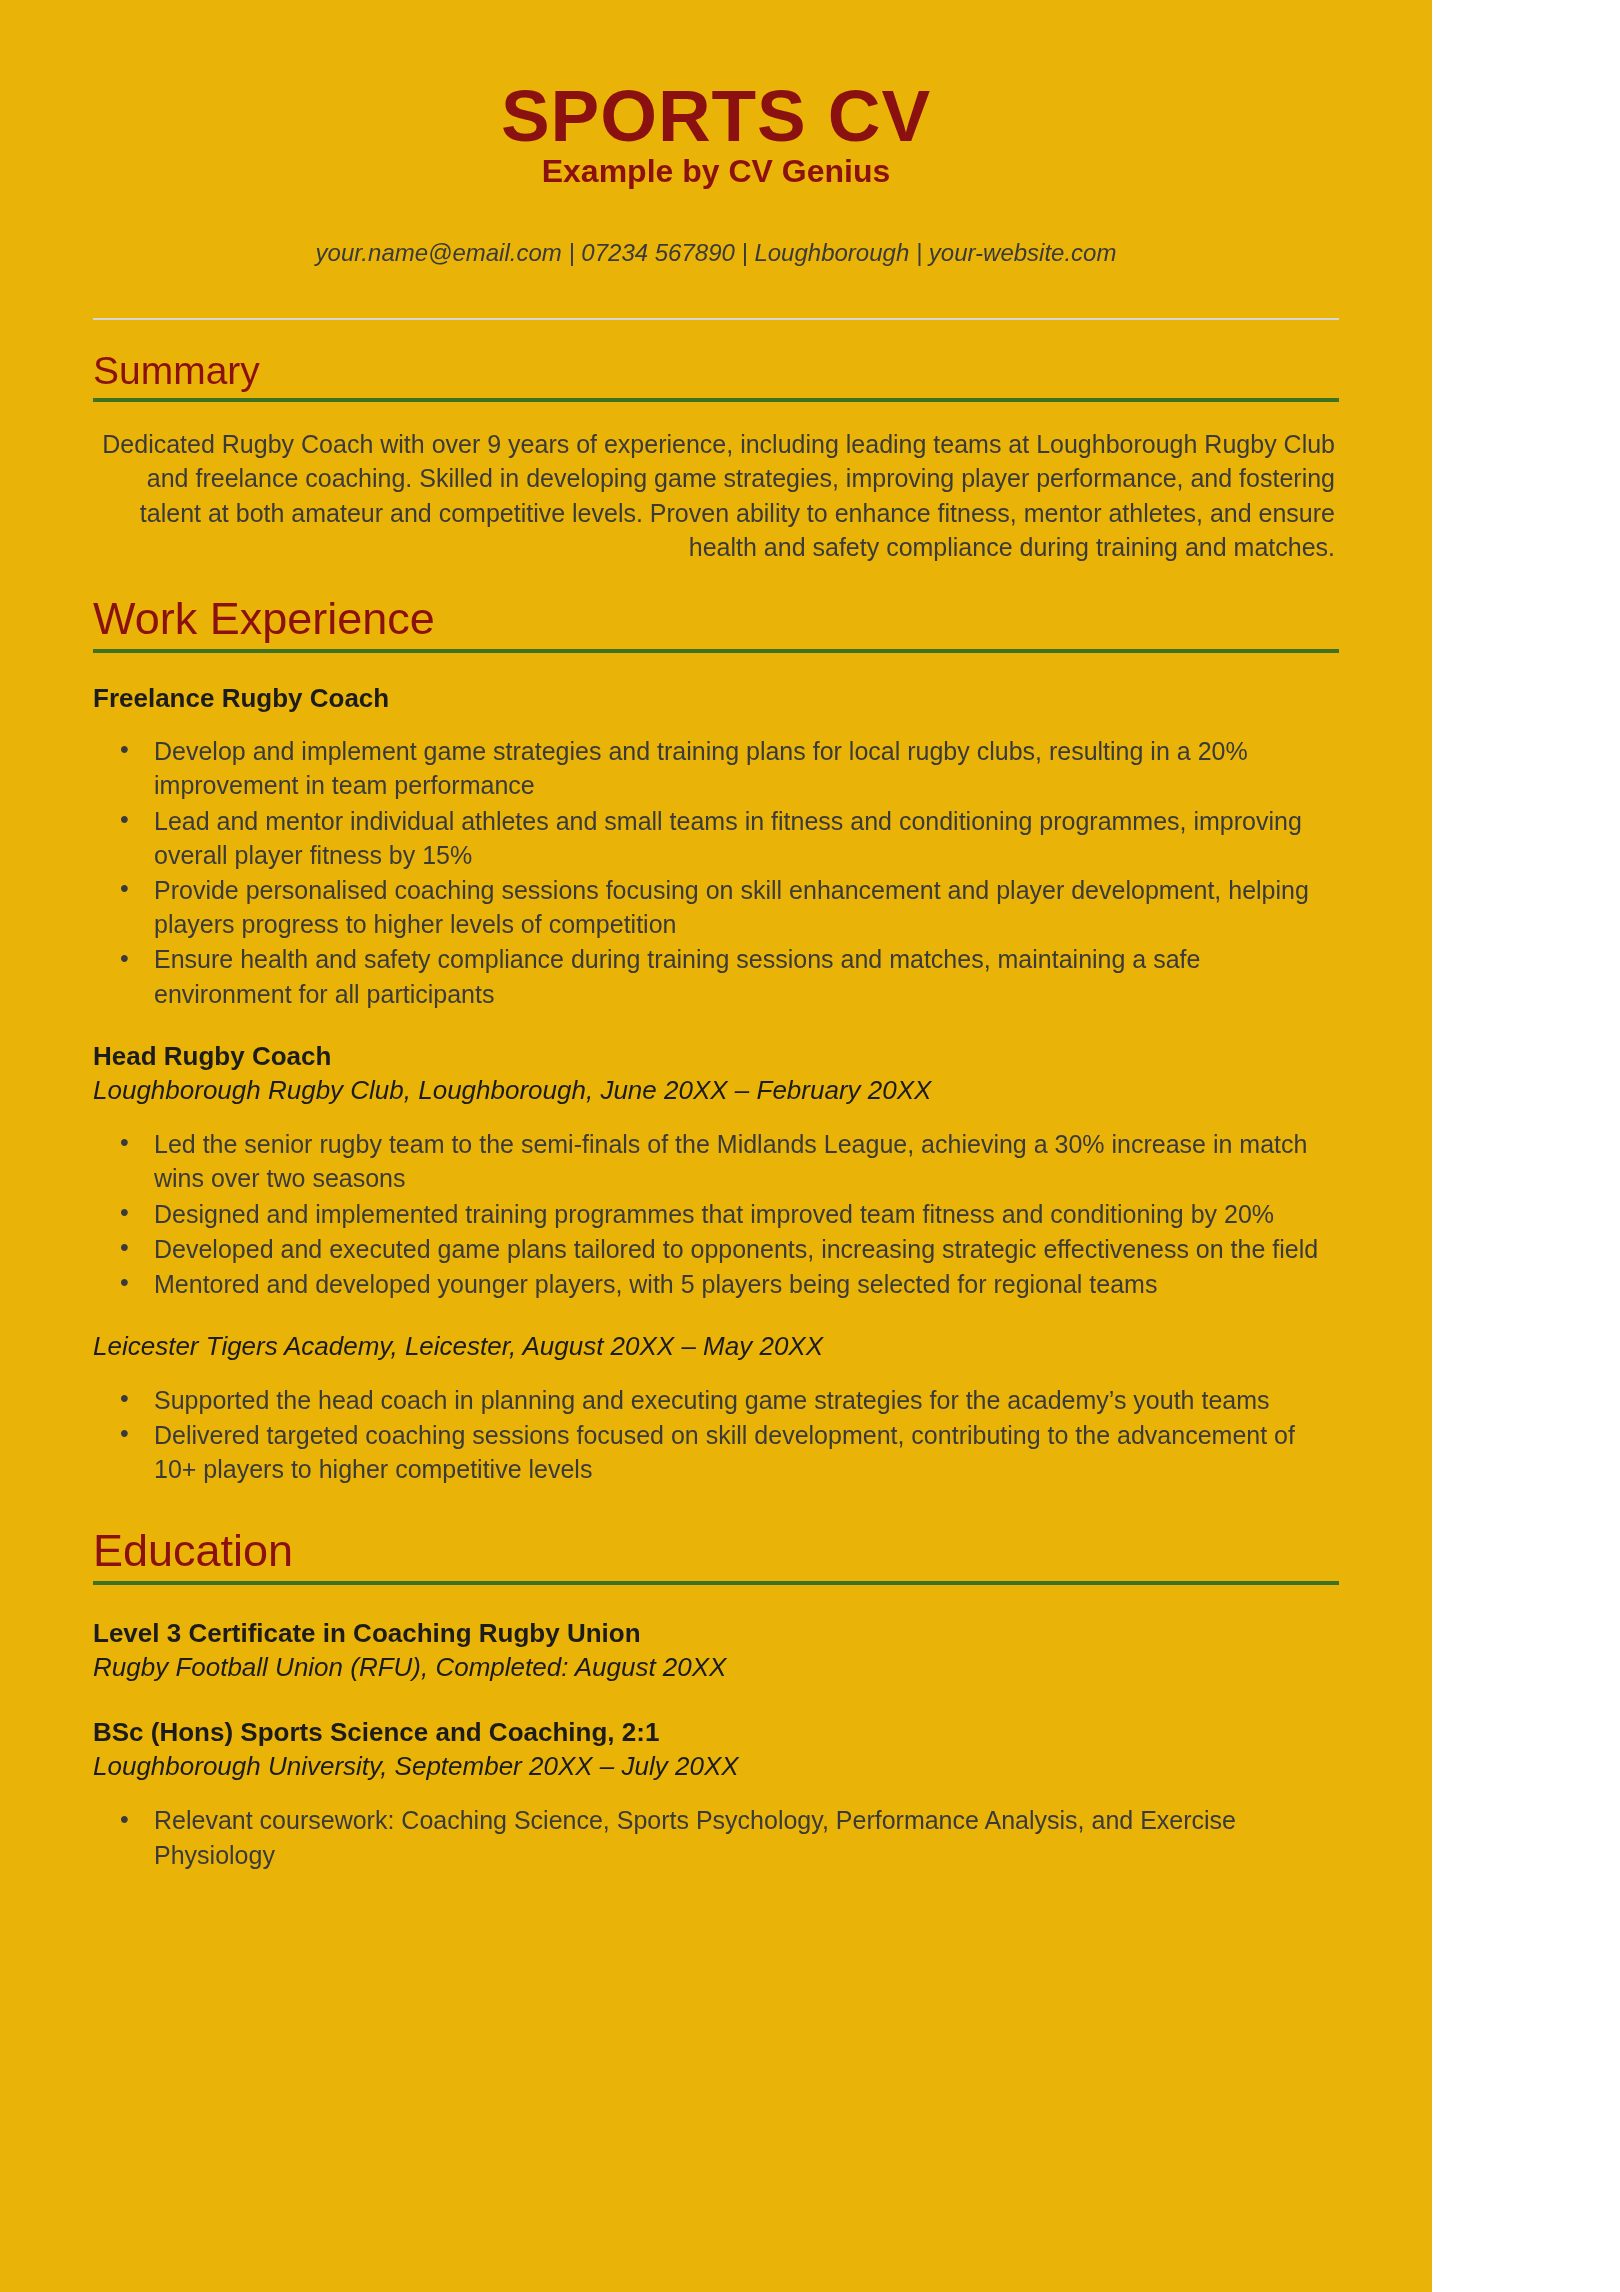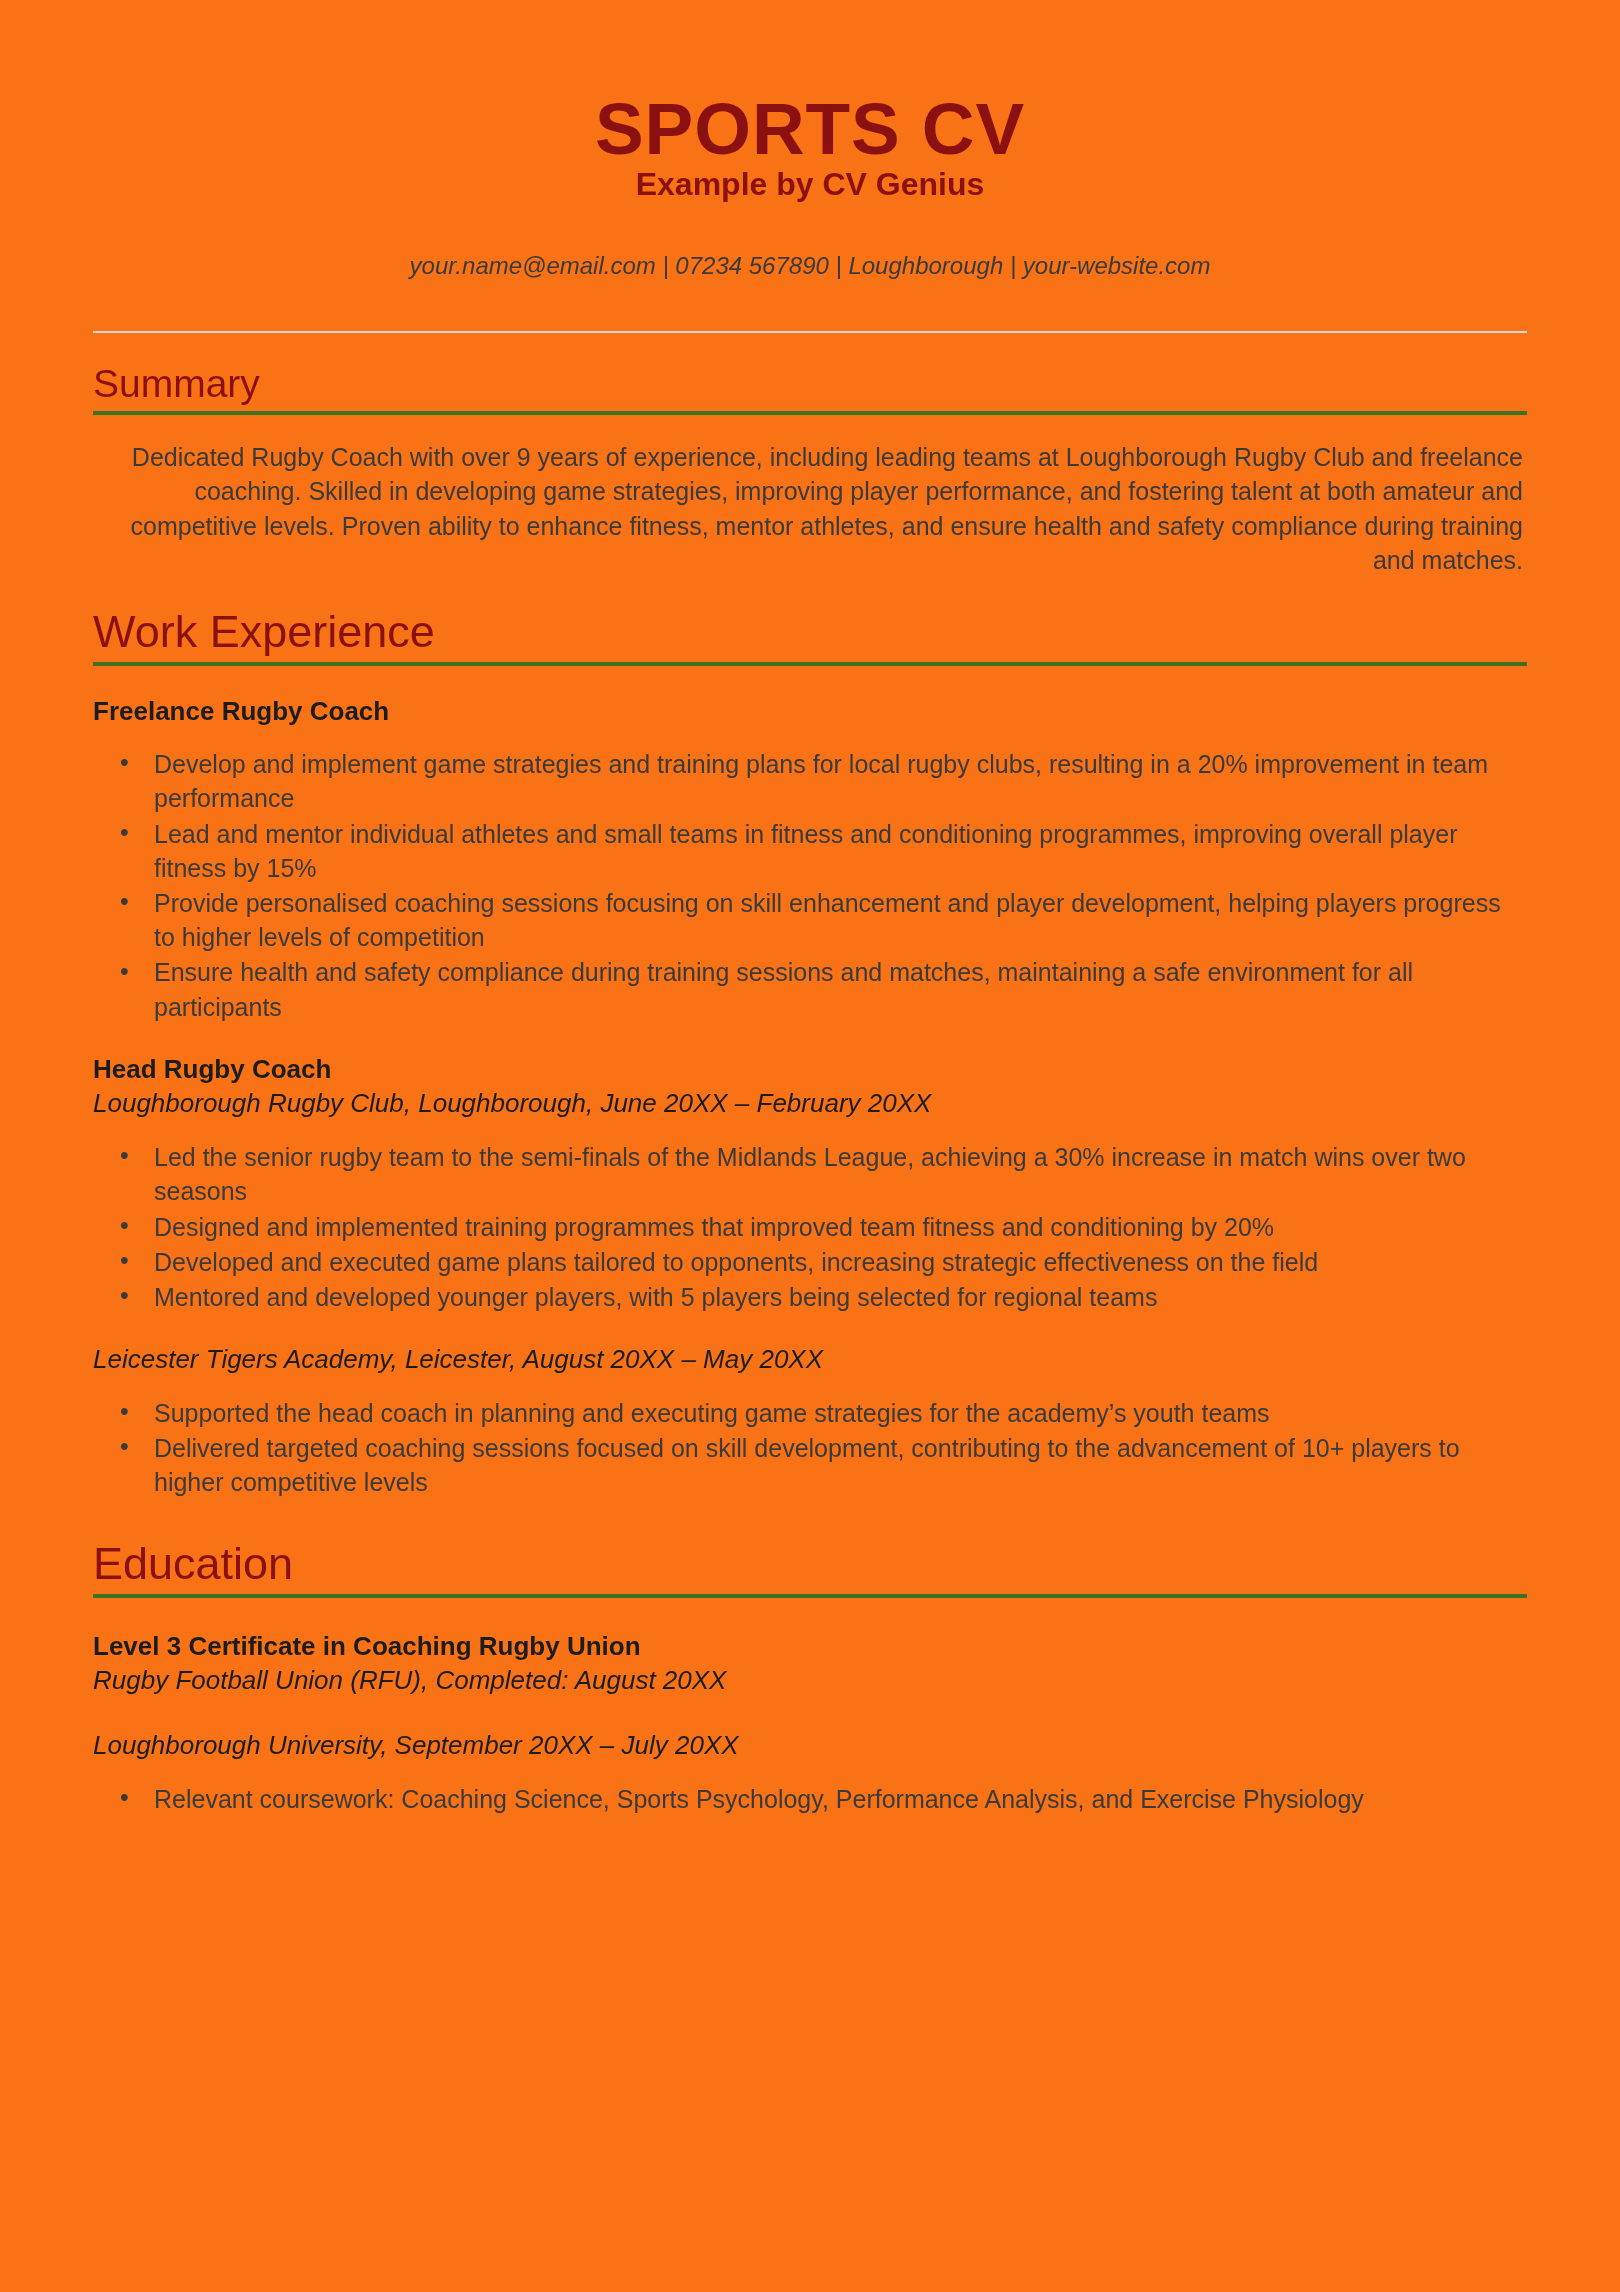--- a/index.html
+++ b/index.html
@@ -11,24 +11,24 @@
     width: 1620px;
     height: 2293px;
     font-family: "Liberation Sans", sans-serif;
     color: #3a3a3a;
     -webkit-font-smoothing: antialiased;
     overflow: hidden;
   }
 
   .page {
     box-sizing: border-box;
-    width: 1620px;
+    width: 1432px;
     height: 2293px;
-    padding: 17px 93px;
-    background: #f97316;
+    padding: 4px 93px;
+    background: #eab308;
     position: relative;
   }
 
   
   .header {
     text-align: center;
     padding-top: 75px;
   }
   .cv-title {
     font-size: 73px;
@@ -196,20 +196,21 @@
   <div class="section" style="margin-top:39px;">
     <h2 class="section-heading lg">Education</h2>
     <div class="section-rule"></div>
 
     <div class="edu-entry">
       <div class="entry-title">Level 3 Certificate in Coaching Rugby Union</div>
       <div class="entry-meta">Rugby Football Union (RFU), Completed: August 20XX</div>
     </div>
 
     <div class="edu-entry">
+      <div class="entry-title">BSc (Hons) Sports Science and Coaching, 2:1</div>
       <div class="entry-meta">Loughborough University, September 20XX – July 20XX</div>
       <ul class="bullets">
         <li>Relevant coursework: Coaching Science, Sports Psychology, Performance Analysis, and Exercise Physiology</li>
       </ul>
     </div>
   </div>
 
 </div>
 
 

